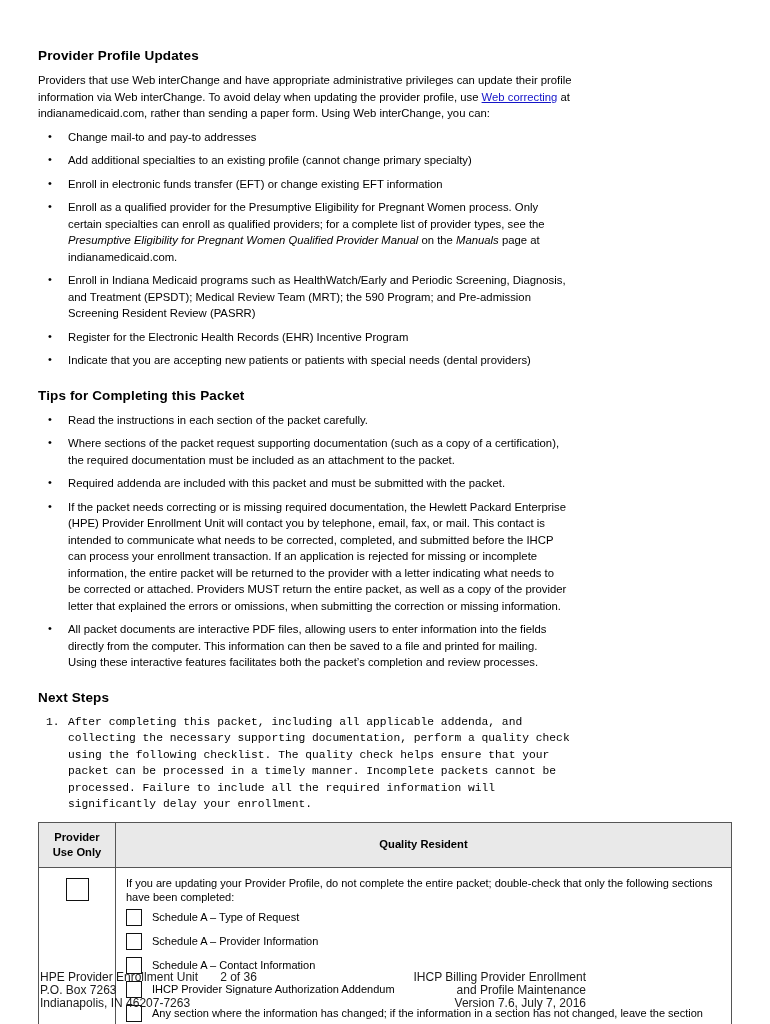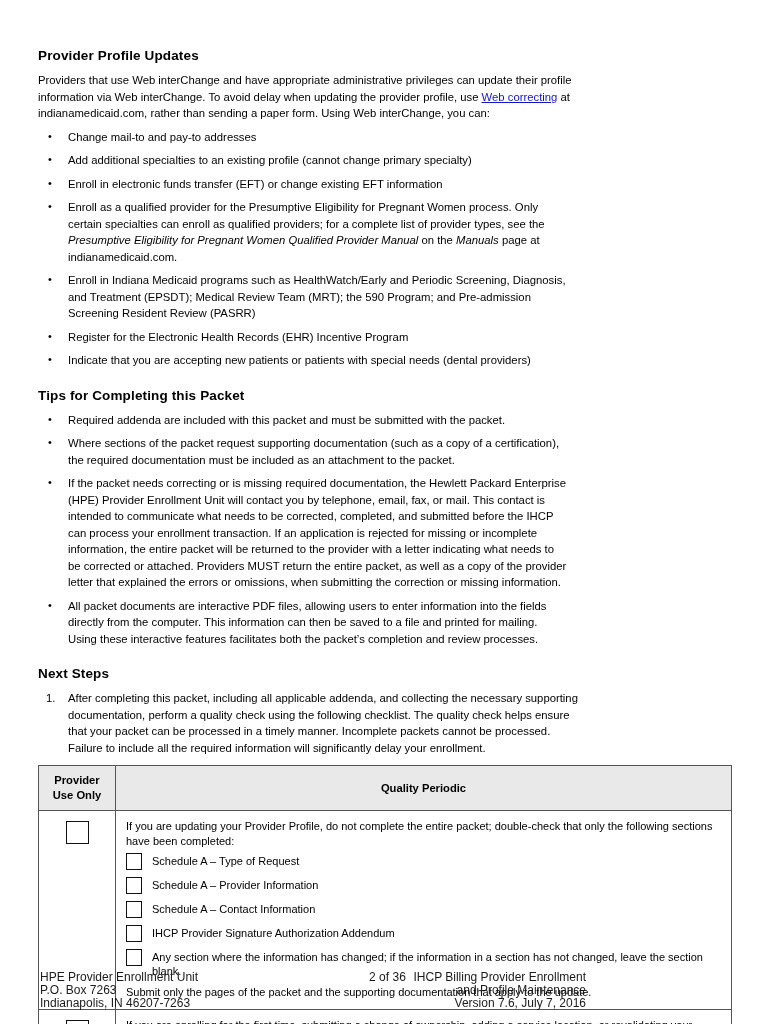--- a/index.html
+++ b/index.html
@@ -51,20 +51,21 @@
   }
 
   ol.steps { list-style: none; margin: 0; padding: 0; counter-reset: stepnum; }
   ol.steps > li {
     position: relative;
     font-size: 11.3px;
     line-height: 16.5px;
     padding-left: 30px;
     margin-bottom: 8px;
     counter-increment: stepnum;
+    font-family: Liberation Mono, monospace;
   }
   ol.steps > li::before {
     content: counter(stepnum) ".";
     position: absolute;
     left: 8px;
     top: 0;
   }
 
   a.weblink { color: #1414c8; text-decoration: underline; }
   i, .ital { font-style: italic; }
@@ -132,21 +133,21 @@
     right: 38px;
     bottom: 14px;
     display: flex;
     justify-content: space-between;
     align-items: flex-start;
     font-size: 12px;
     line-height: 13px;
     color: #1a1a1a;
   }
   .footer .f-left { text-align: left; width: 33%; }
-  .footer .f-center { text-align: right; width: 34%; padding-top: 0px; }
+  .footer .f-center { text-align: left; width: 34%; padding-top: 0px; }
   .footer .f-right { text-align: right; width: 33%; }
   .footer div > div { white-space: nowrap; }
 </style>
 </head>
 <body>
 
 <div class="page">
 
   <h2 class="section-heading">Provider Profile Updates</h2>
   <p class="para"><span>Providers that use Web interChange and have appropriate administrative privileges can update their profile information via Web interChange. To avoid delay when updating the provider profile, use </span><a class="weblink" href="#">Web correcting</a><span> at indianamedicaid.com, rather than sending a paper form. Using Web interChange, you can:</span></p>
@@ -155,39 +156,40 @@
       <li><span>Add additional specialties to an existing profile (cannot change primary specialty)</span></li>
       <li><span>Enroll in electronic funds transfer (EFT) or change existing EFT information</span></li>
       <li><span>Enroll as a qualified provider for the Presumptive Eligibility for Pregnant Women process. Only certain specialties can enroll as qualified providers; for a complete list of provider types, see the </span><i>Presumptive Eligibility for Pregnant Women Qualified Provider Manual</i><span> on the </span><i>Manuals</i><span> page at indianamedicaid.com.</span></li>
       <li><span>Enroll in Indiana Medicaid programs such as HealthWatch/Early and Periodic Screening, Diagnosis, and Treatment (EPSDT); Medical Review Team (MRT); the 590 Program; and Pre-admission Screening Resident Review (PASRR)</span></li>
       <li><span>Register for the Electronic Health Records (EHR) Incentive Program</span></li>
       <li><span>Indicate that you are accepting new patients or patients with special needs (dental providers)</span></li>
     </ul>
 
   <h2 class="section-heading spaced">Tips for Completing this Packet</h2>
   <ul class="bullets">
+      <li><span>Read the instructions in each section of the packet carefully.</span></li>
+      <li><span>Where sections of the packet request supporting documentation (such as a copy of a certification), the required documentation must be included as an attachment to the packet.</span></li>
       <li><span>Required addenda are included with this packet and must be submitted with the packet.</span></li>
-      <li><span>Where sections of the packet request supporting documentation (such as a copy of a certification), the required documentation must be included as an attachment to the packet.</span></li>
       <li><span>If the packet needs correcting or is missing required documentation, the Hewlett Packard Enterprise (HPE) Provider Enrollment Unit will contact you by telephone, email, fax, or mail. This contact is intended to communicate what needs to be corrected, completed, and submitted before the IHCP can process your enrollment transaction. If an application is rejected for missing or incomplete information, the entire packet will be returned to the provider with a letter indicating what needs to be corrected or attached. Providers MUST return the entire packet, as well as a copy of the provider letter that explained the errors or omissions, when submitting the correction or missing information.</span></li>
       <li><span>All packet documents are interactive PDF files, allowing users to enter information into the fields directly from the computer. This information can then be saved to a file and printed for mailing. Using these interactive features facilitates both the packet’s completion and review processes.</span></li>
     </ul>
 
   <h2 class="section-heading spaced">Next Steps</h2>
   <ol class="steps">
       <li><span>After completing this packet, including all applicable addenda, and collecting the necessary supporting documentation, perform a quality check using the following checklist. The quality check helps ensure that your packet can be processed in a timely manner. Incomplete packets cannot be processed. Failure to include all the required information will significantly delay your enrollment.</span></li>
     </ol>
 
   <table class="checklist">
     <thead>
       <tr>
         <th class="col-use">
           <div>Provider</div>
           <div>Use Only</div>
         </th>
-        <th>Quality Periodic</th>
+        <th>Quality Resident</th>
       </tr>
     </thead>
     <tbody>
         <tr>
           <td class="cb-cell"><span class="box"></span></td>
           <td class="body-cell">
             <p><span>If you are updating your Provider Profile, do not complete the entire packet; double-check that only the following sections have been completed:</span></p>
             <p class="subitem"><span class="box small"></span><span>Schedule A – Type of Request</span></p>
             <p class="subitem"><span class="box small"></span><span>Schedule A – Provider Information</span></p>
             <p class="subitem"><span class="box small"></span><span>Schedule A – Contact Information</span></p>

